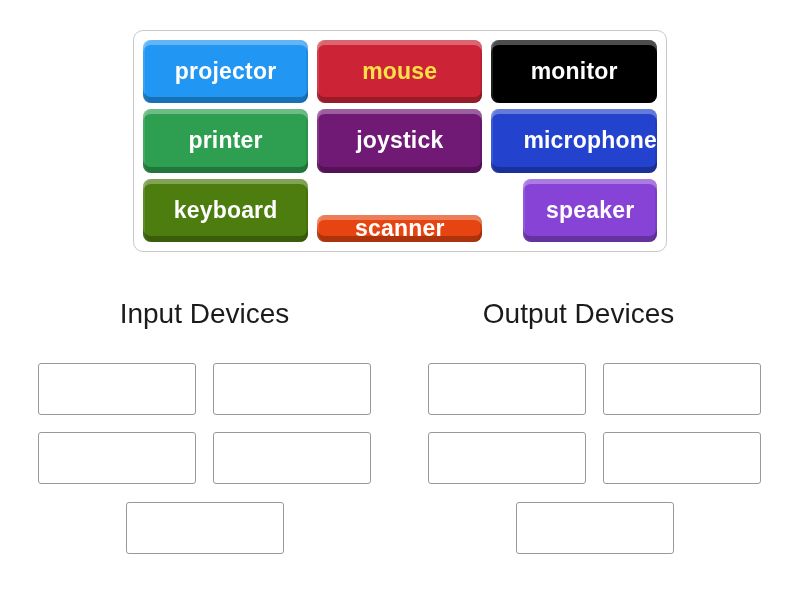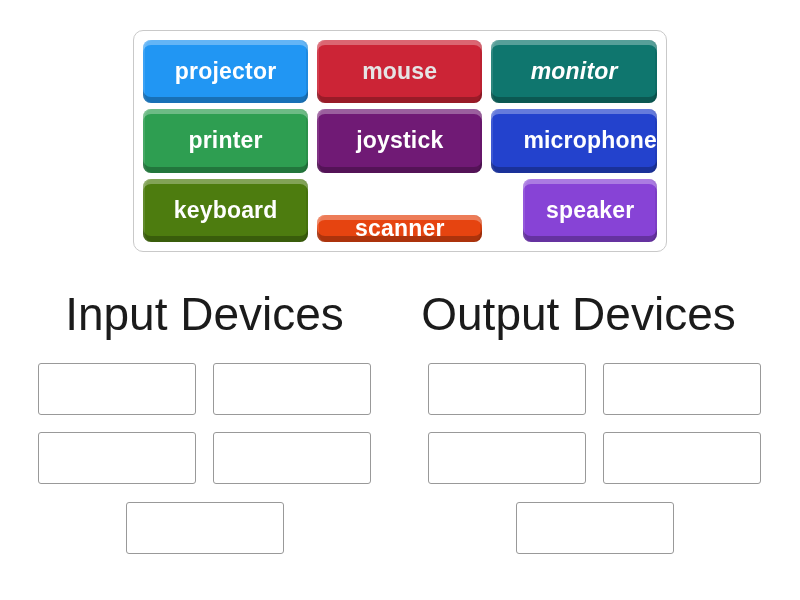--- a/index.html
+++ b/index.html
@@ -50,21 +50,21 @@
                 inset -2px 0 0 rgba(0,0,0,0.08);
     user-select: none;
   }
 
   
   .group-title {
     position: absolute;
     top: 292px;
     width: 333px;
     text-align: center;
-    font-size: 46px;
+    font-size: 28px;
     font-weight: 400;
     color: #1b1b1b;
     line-height: 44px;
     white-space: nowrap;
   }
   .group-title.left  { left: 38px; }
   .group-title.right { left: 412px; }
 
   
   .slot-group {
@@ -90,22 +90,22 @@
   .slot.p3 { left: 175px; top: 69px; }
   .slot.p4 { left: 88px;  top: 139px; }
 </style>
 </head>
 <body>
 
 <div class="stage">
 
   <div class="tray" id="tray">
       <div class="tile" style="background: rgb(33, 150, 243); color: rgb(255, 255, 255);">projector</div>
-      <div class="tile" style="background: rgb(204, 36, 54); color: #e5e5e5;">mouse</div>
-      <div class="tile" style="background: #0f766e; color: rgb(255, 255, 255); font-style: italic;">monitor</div>
+      <div class="tile" style="background: rgb(204, 36, 54); color: #fde047;">mouse</div>
+      <div class="tile" style="background: #000000; color: rgb(255, 255, 255);">monitor</div>
       <div class="tile" style="background: rgb(46, 158, 81); color: rgb(255, 255, 255);">printer</div>
       <div class="tile" style="background: #701a75; color: rgb(255, 255, 255);">joystick</div>
       <div class="tile" style="background: rgb(35, 66, 205); color: rgb(255, 255, 255); padding-left: 32px;">microphone</div>
       <div class="tile" style="background: #4d7c0f; color: rgb(255, 255, 255);">keyboard</div>
       <div class="tile" style="background: rgb(230, 68, 16); color: rgb(255, 255, 255); margin-top: 36px;">scanner</div>
       <div class="tile" style="background: rgb(135, 67, 214); color: rgb(255, 255, 255); margin-left: 32px;">speaker</div>
     </div>
 
   <div class="group-title left">Input Devices</div>
 

